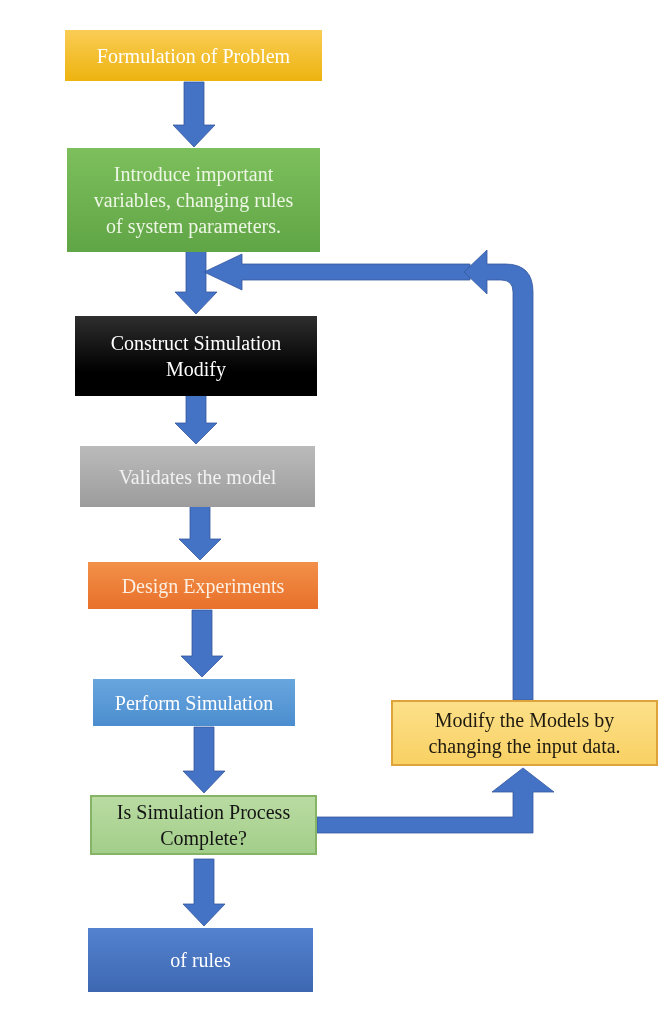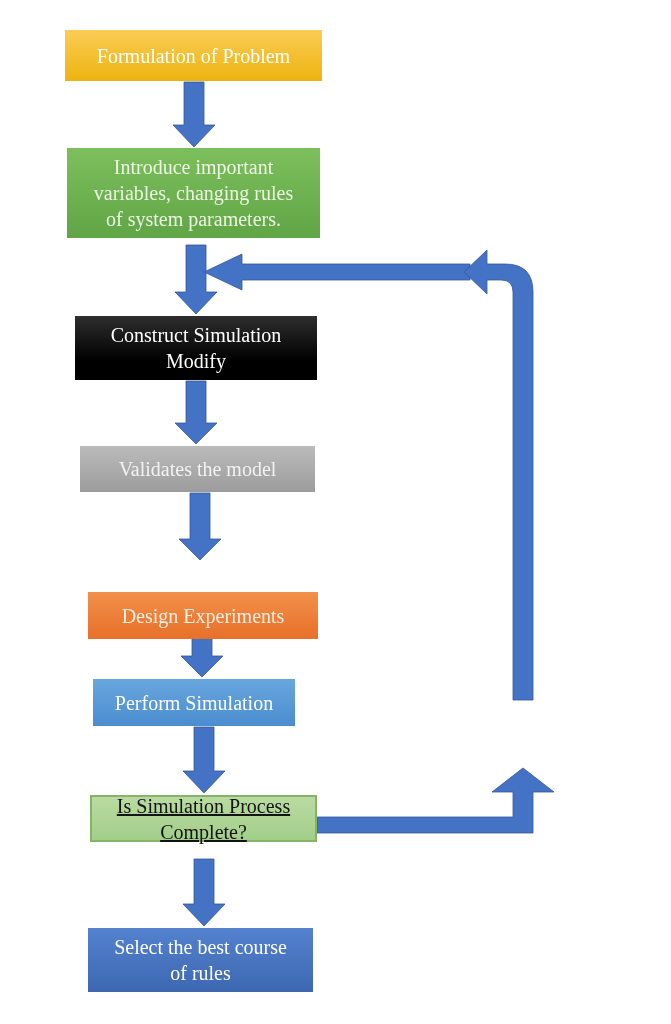--- a/index.html
+++ b/index.html
@@ -34,49 +34,47 @@
     line-height: 1.3;
     color: var(--text-light, #ffffff);
     border-radius: 0;
   }
   .node .line { white-space: nowrap; }
   .node-formulation {
     left: 65px; top: 30px; width: 257px; height: 51px;
     background: linear-gradient(180deg, var(--formulation-top, #FACD55), var(--formulation-bottom, #EDB30F));
   }
   .node-variables {
-    left: 67px; top: 148px; width: 253px; height: 90px;
+    left: 67px; top: 148px; width: 253px; height: 104px;
     background: linear-gradient(180deg, var(--variables-top, #7DBF5C), var(--variables-bottom, #60A546));
     color: #EDF6E4;
   }
   .node-construct {
-    left: 75px; top: 316px; width: 242px; height: 64px;
+    left: 75px; top: 316px; width: 242px; height: 80px;
     background: linear-gradient(180deg, var(--construct-top, #2E2E2E), var(--construct-bottom, #000000) 70%);
   }
   .node-validates {
-    left: 80px; top: 446px; width: 235px; height: 46px;
+    left: 80px; top: 446px; width: 235px; height: 61px;
     background: linear-gradient(180deg, var(--validates-top, #BBBBBB), var(--validates-bottom, #9C9C9C));
     color: #F2F2F2;
   }
   .node-design {
     left: 88px; top: 562px; width: 230px; height: 47px;
     background: linear-gradient(180deg, var(--design-top, #F29049), var(--design-bottom, #E8702A));
     color: #FCEFE2;
-    margin-top: 30px;
   }
   .node-perform {
     left: 93px; top: 679px; width: 202px; height: 47px;
     background: linear-gradient(180deg, var(--perform-top, #69A6DE), var(--perform-bottom, #4B8DCF));
   }
   .node-complete {
-    left: 90px; top: 795px; width: 227px; height: 47px;
+    left: 90px; top: 795px; width: 227px; height: 60px;
     background: linear-gradient(180deg, var(--complete-top, #B9DBA2), var(--complete-bottom, #A3CE8A));
     border: 2px solid var(--complete-border, #85B466);
     color: var(--text-dark, #141414);
-    text-decoration: underline;
   }
   .node-select {
     left: 88px; top: 928px; width: 225px; height: 64px;
     background: linear-gradient(180deg, var(--select-top, #5482CF), var(--select-bottom, #3D67B1));
   }
   .node-modify {
     left: 391px; top: 700px; width: 267px; height: 66px;
     background: linear-gradient(180deg, var(--modify-top, #FCE089), var(--modify-bottom, #F9D164));
     border: 2px solid var(--modify-border, #DFA33C);
     color: #1F1A10;
@@ -130,18 +128,21 @@
   <div class="node node-perform">
     <div class="line">Perform Simulation</div>
   </div>
 
   <div class="node node-complete">
     <div class="line">Is Simulation Process</div>
     <div class="line">Complete?</div>
   </div>
 
   <div class="node node-select">
-    <div class="line">Select the best course</div>
     <div class="line">of rules</div>
   </div>
 
+  <div class="node node-modify">
+    <div class="line">Modify the Models by</div>
+    <div class="line">changing the input data.</div>
+  </div>
 
 </div>
 
 </body></html>

